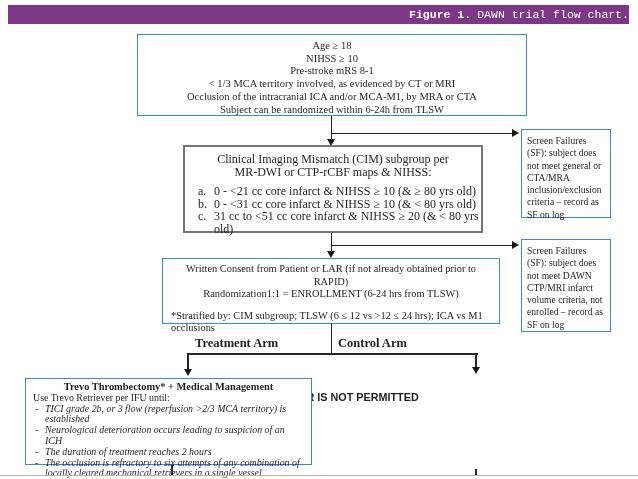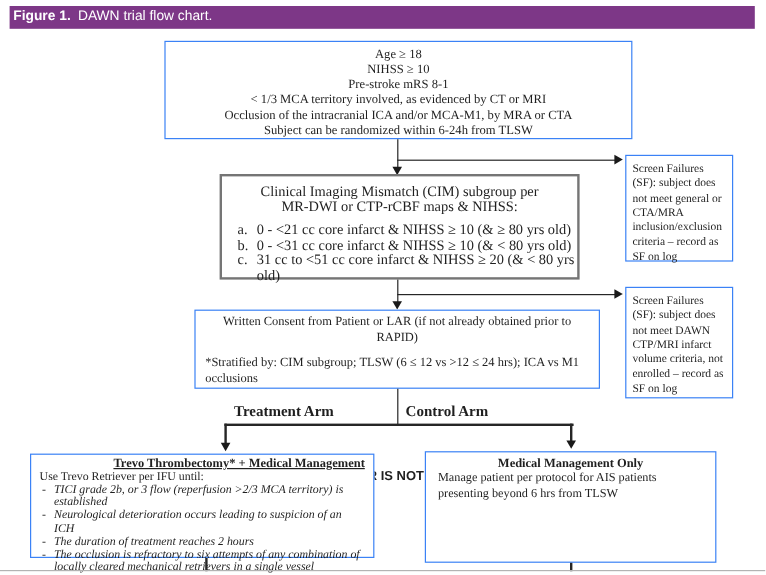--- a/index.html
+++ b/index.html
@@ -1,22 +1,22 @@
 <!DOCTYPE html>
 <html><head>
 <meta charset="utf-8">
 <style>
   html,body{margin:0;padding:0;background:#fff;}
   #page{position:relative;width:638px;height:479px;background:#ffffff;overflow:hidden;
         font-family:"Liberation Serif",serif;color:#1f1f1f;}
 
   
   #figbar{position:absolute;left:8px;top:5px;width:621px;height:19px;background:#7d3787;
-          color:#fff;font-family:Liberation Sans, sans-serif;font-size:11.5px;line-height:19px;
-          padding-left:3px;box-sizing:border-box;white-space:nowrap;}
+          color:#fff;font-family:Liberation Mono, monospace;font-size:11.5px;line-height:19px;
+          padding-left:21px;box-sizing:border-box;white-space:nowrap;text-align:right;}
   #figbar .figlabel{font-weight:bold;margin-right:6px;}
 
   
   .box{position:absolute;background:#fff;border:1px solid #3b82f6;box-sizing:border-box;}
 
   .center{text-align:center;}
 
   
   #eligibility{left:137px;top:34px;width:390px;height:82px;font-size:10.5px;line-height:12.7px;
                padding-top:5px;}
@@ -41,21 +41,21 @@
   
   .armlabel{position:absolute;font-weight:bold;font-size:12.5px;text-align:left;}
   #treatment-arm-label{left:195px;top:336px;width:125px;}
   #control-arm-label{left:338px;top:336px;width:82px;}
   #crossover-label{position:absolute;left:242px;top:355px;width:180px;text-align:center;
                    font-family:"Liberation Sans",sans-serif;font-weight:bold;font-size:10.8px;margin-top:36px;}
 
   
   #treatment{left:25px;top:378px;width:287px;height:87px;font-size:9.9px;line-height:10.8px;
              padding:3px 7px 0 7px;}
-  #treatment .title{font-weight:bold;text-align:right;font-size:10.4px;text-decoration:underline;}
+  #treatment .title{font-weight:bold;text-align:center;font-size:10.4px;}
   .bullet{display:flex;}
   .bullet .dash{width:12px;flex:none;padding-left:2px;box-sizing:border-box;}
   .bullet .btext{flex:1;font-style:italic;}
 
   #control{left:354px;top:376px;width:243px;height:93px;font-size:10.2px;line-height:12.4px;
            padding:4px 10px;}
   #control .title{font-weight:bold;text-align:center;font-size:10.4px;}
 
   
   .vline,.hline{position:absolute;background:#262626;}
@@ -115,20 +115,21 @@
   <div class="hline" style="left:331px;top:245px;width:182px;height:1px;"></div>
   <div class="arrow-right" style="left:512px;top:241px;"></div>
   <div class="arrow-down" style="left:327px;top:251px;"></div>
 
   <div id="sf2" class="box sfbox">
     <span>Screen Failures (SF): subject does not meet DAWN CTP/MRI infarct volume criteria, not enrolled – record as SF on log</span>
   </div>
 
   <div id="consent" class="box">
     <div class="center">Written Consent from Patient or LAR (if not already obtained prior to RAPID)</div>
+    <div class="center">Randomization1:1 = ENROLLMENT (6-24 hrs from TLSW)</div>
     <div class="note">*Stratified by: CIM subgroup; TLSW (6 ≤ 12 vs &gt;12 ≤ 24 hrs); ICA vs M1 occlusions</div>
   </div>
 
   <div class="vline" style="left:331px;top:324px;width:1px;height:31px;"></div>
   <div class="hline" style="left:187px;top:353px;width:291px;height:2px;"></div>
   <div class="vline" style="left:187px;top:353px;width:2px;height:17px;"></div>
   <div class="arrow-down" style="left:184px;top:369px;"></div>
   <div class="vline" style="left:475px;top:353px;width:2px;height:15px;"></div>
   <div class="arrow-down" style="left:472px;top:367px;"></div>
 
@@ -150,22 +151,18 @@
     <div class="bullet">
       <span class="dash">-</span>
       <span class="btext">The duration of treatment reaches 2 hours</span>
     </div>
     <div class="bullet">
       <span class="dash">-</span>
       <span class="btext">The occlusion is refractory to six attempts of any combination of locally cleared mechanical retrievers in a single vessel</span>
     </div>
   </div>
 
-  <div id="control" class="box">
-    <div class="title">Medical Management Only</div>
-    <div>Manage patient per protocol for AIS patients presenting beyond 6 hrs from TLSW</div>
-  </div>
 
   <div class="vline" style="left:171px;top:465px;width:2px;height:11px;"></div>
   <div class="vline" style="left:475px;top:469px;width:2px;height:7px;"></div>
   <div id="bottom-edge"></div>
 
 </div>
 
 </body></html>

